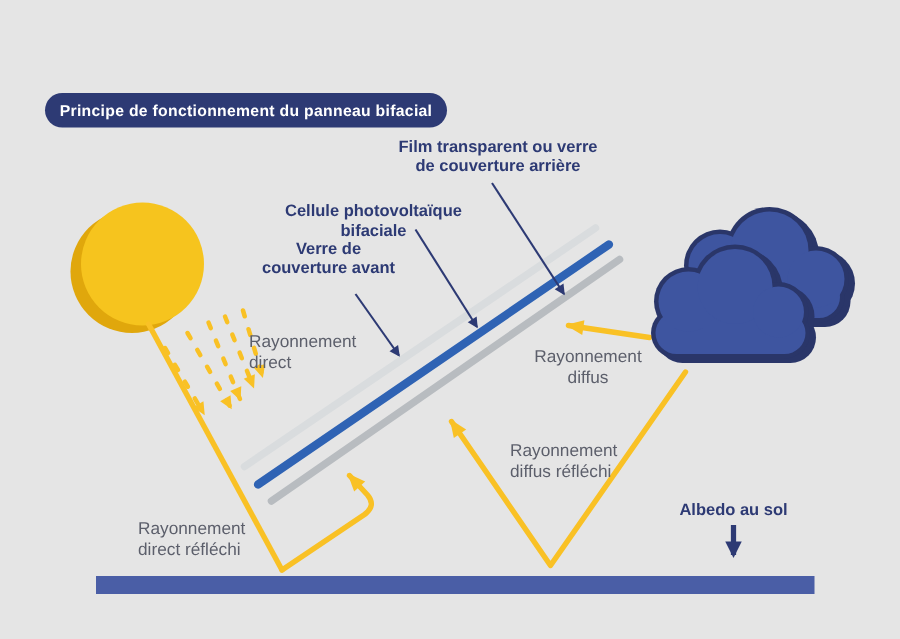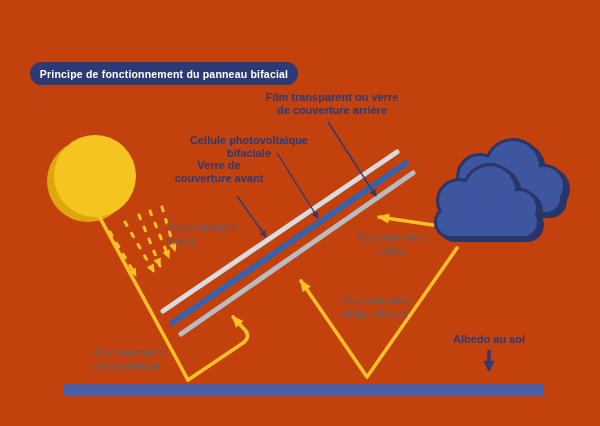--- a/index.html
+++ b/index.html
@@ -1,17 +1,17 @@
 <!DOCTYPE html>
 <html><head>
 <meta charset="utf-8">
 <style>
   html,body{margin:0;padding:0;background:#ffffff;}
   .stage{
-    position:relative;width:600px;height:426px;background:#c2410c;
+    position:relative;width:600px;height:426px;background:#e5e5e5;
     font-family:"Liberation Sans",sans-serif;overflow:hidden;
   }
   svg{display:block;}
   .t-title{font-family:"Liberation Sans",sans-serif;font-size:10.5px;font-weight:bold;fill:#ffffff;letter-spacing:.2px;}
   .t-navy{font-family:"Liberation Sans",sans-serif;font-size:11px;font-weight:bold;fill:#2D3A74;}
   .t-gray{font-family:"Liberation Sans",sans-serif;font-size:11.5px;fill:#5C5F6B;}
   .ln-leader{stroke:#2D3A74;stroke-width:1.4;fill:none;}
   .ln-y{stroke:#F9C125;stroke-width:3.6;fill:none;stroke-linecap:round;stroke-linejoin:round;}
   .ln-ydash{stroke:#F9C125;stroke-width:3;fill:none;stroke-linecap:round;stroke-dasharray:4 9;}
   .layer-front{stroke:#D9DCDE;stroke-width:5;stroke-linecap:round;}

